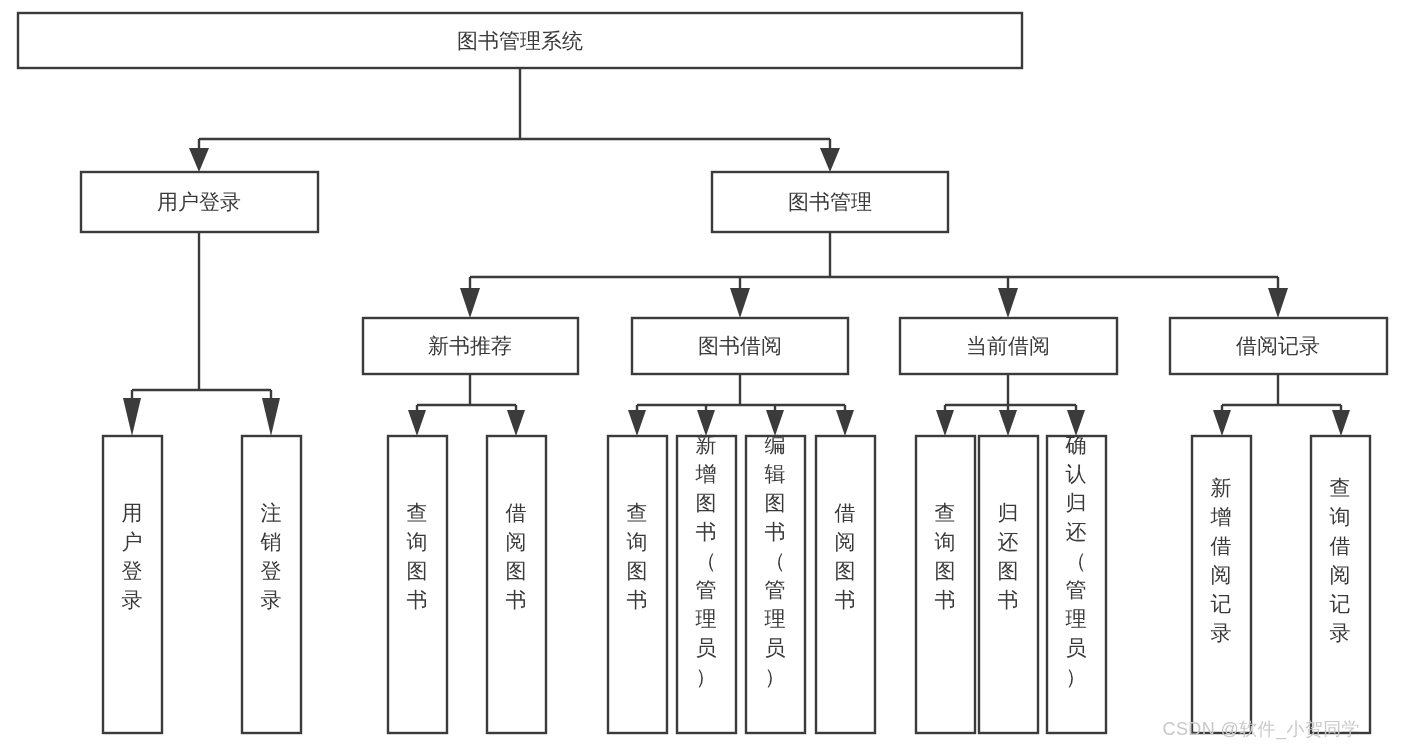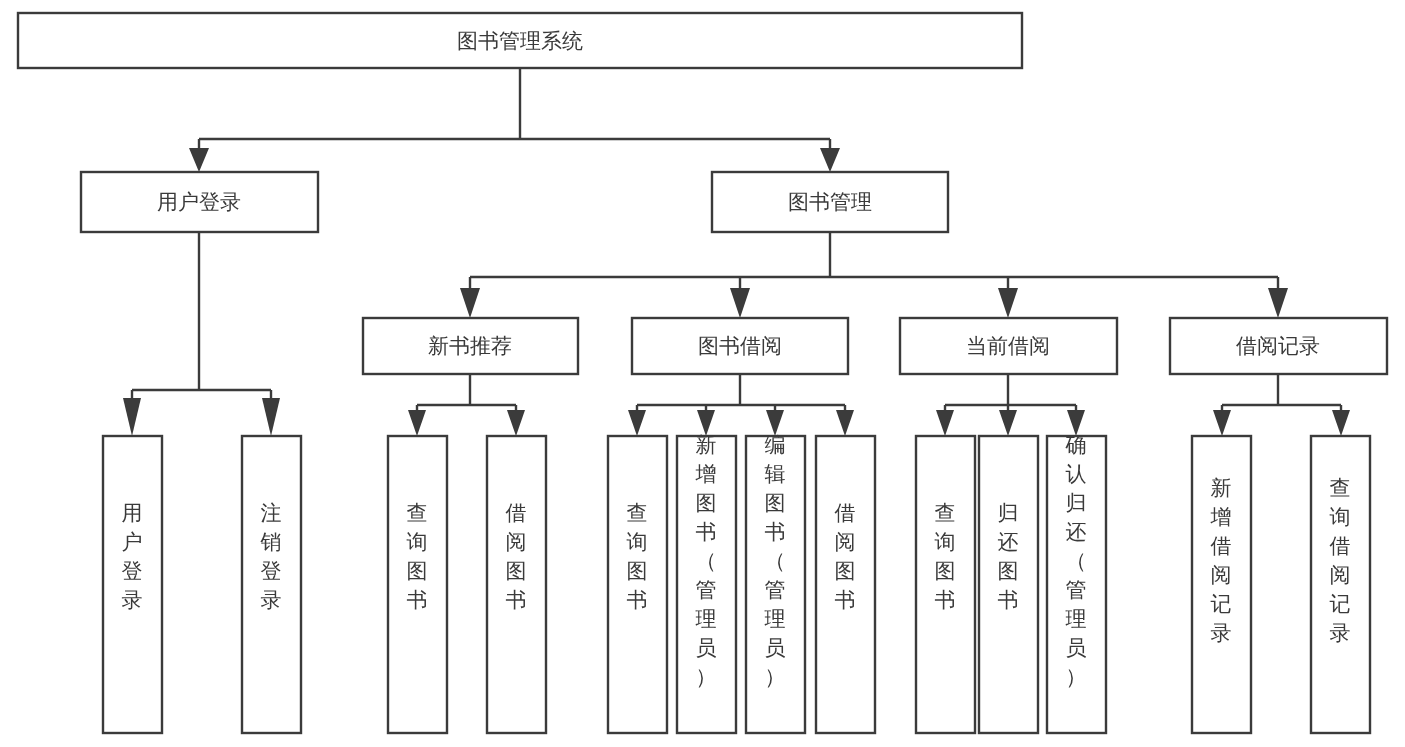--- a/index.html
+++ b/index.html
@@ -246,14 +246,15 @@
       <text class="node-label-v" x="1221" y="495"><tspan x="1221" y="495">新</tspan><tspan x="1221" y="524">增</tspan><tspan x="1221" y="553">借</tspan><tspan x="1221" y="582">阅</tspan><tspan x="1221" y="611">记</tspan><tspan x="1221" y="640">录</tspan></text>
     </g>
 
     <g>
       <rect class="node-box" x="1311" y="436" width="59" height="297"></rect>
       <text class="node-label-v" x="1340" y="495"><tspan x="1340" y="495">查</tspan><tspan x="1340" y="524">询</tspan><tspan x="1340" y="553">借</tspan><tspan x="1340" y="582">阅</tspan><tspan x="1340" y="611">记</tspan><tspan x="1340" y="640">录</tspan></text>
     </g>
 
   </svg>
 
+  <div class="watermark">CSDN @软件_小贺同学</div>
 
 </div>
 
 </body></html>

